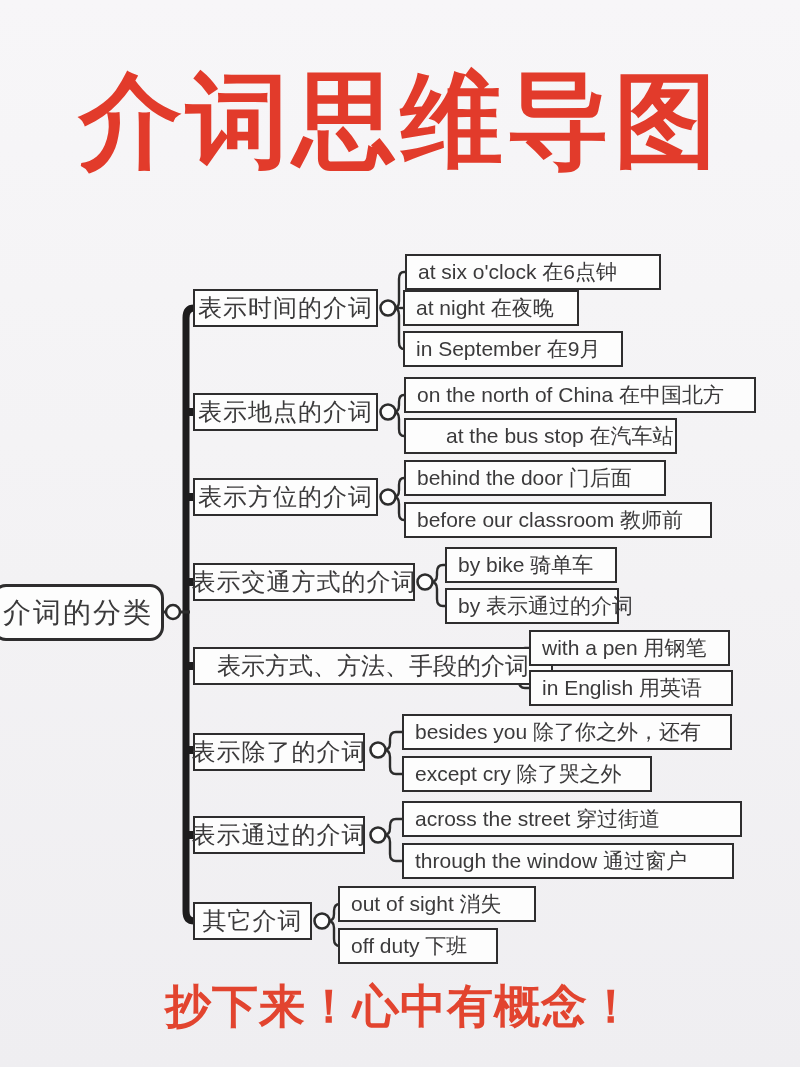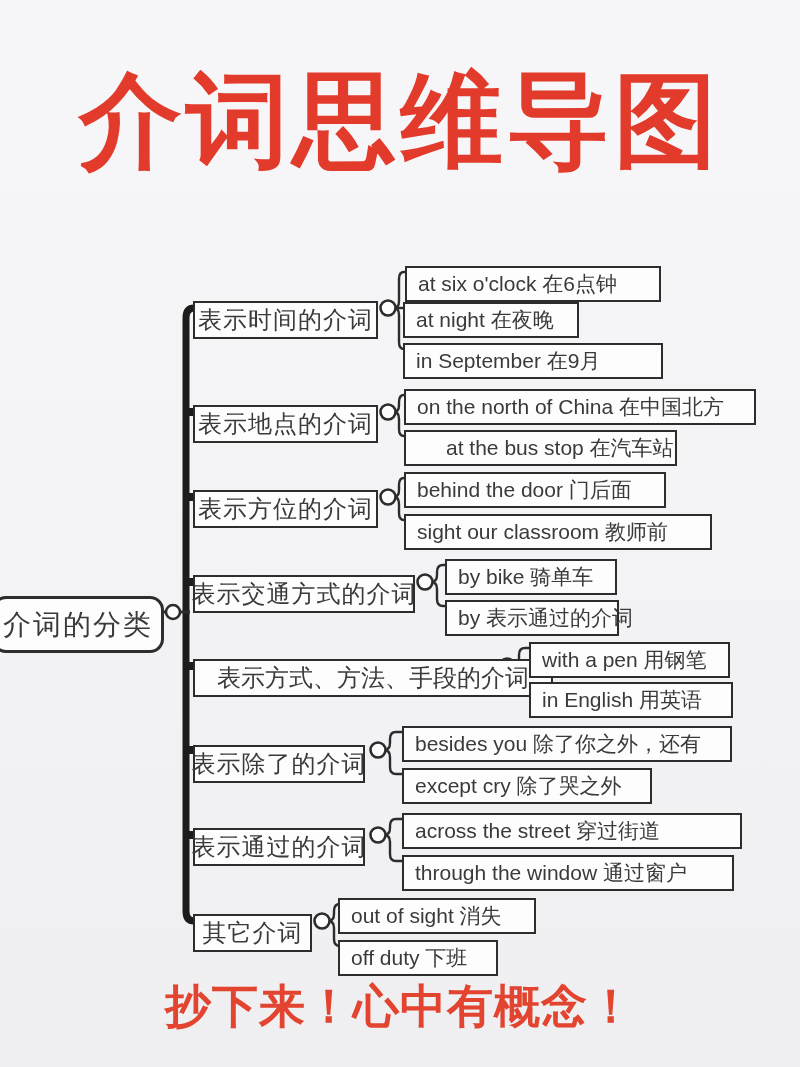--- a/index.html
+++ b/index.html
@@ -32,21 +32,20 @@
   }
   svg.wires{position:absolute;left:0;top:0;z-index:1;}
   .node{
     position:absolute;z-index:2;
     box-sizing:border-box;
     background:#fdfdfd;
     border:2px solid #2e2d2e;
     color:#3b3a3b;
     display:flex;align-items:center;
     white-space:nowrap;
-    margin-top:12px;
   }
   .root{
     left:-8px;top:584px;width:172px;height:57px;
     border-radius:14px;
     border-width:3px;
     justify-content:center;
     font-size:28px;letter-spacing:2px;
   }
   .branch{
     height:38px;
@@ -63,21 +62,21 @@
   .b1{left:193px;top:393px;width:185px;}
   .b2{left:193px;top:478px;width:185px;}
   .b3{left:193px;top:563px;width:222px;}
   .b4{left:193px;top:647px;width:360px;letter-spacing:0;}
   .b5{left:193px;top:733px;width:172px;}
   .b6{left:193px;top:816px;width:172px;}
   .b7{left:193px;top:902px;width:119px;}
   
   .b0l0{left:405px;top:254px;width:256px;}
   .b0l1{left:403px;top:290px;width:176px;}
-  .b0l2{left:403px;top:331px;width:260px;}
+  .b0l2{left:403px;top:331px;width:220px;}
   .b1l0{left:404px;top:377px;width:352px;}
   .b1l1{left:404px;top:418px;width:273px;padding-left:40px;}
   .b2l0{left:404px;top:460px;width:262px;}
   .b2l1{left:404px;top:502px;width:308px;}
   .b3l0{left:445px;top:547px;width:172px;}
   .b3l1{left:445px;top:588px;width:174px;}
   .b4l0{left:529px;top:630px;width:201px;}
   .b4l1{left:529px;top:670px;width:204px;}
   .b5l0{left:402px;top:714px;width:330px;}
   .b5l1{left:402px;top:756px;width:250px;}
@@ -151,21 +150,21 @@
   <div class="node branch b5">表示除了的介词</div>
   <div class="node branch b6">表示通过的介词</div>
   <div class="node branch b7">其它介词</div>
 
   <div class="node leaf b0l0">at six o'clock 在6点钟</div>
   <div class="node leaf b0l1">at night 在夜晚</div>
   <div class="node leaf b0l2">in September 在9月</div>
   <div class="node leaf b1l0">on the north of China 在中国北方</div>
   <div class="node leaf b1l1">at the bus stop 在汽车站</div>
   <div class="node leaf b2l0">behind the door 门后面</div>
-  <div class="node leaf b2l1">sight our classroom 教师前</div>
+  <div class="node leaf b2l1">before our classroom 教师前</div>
   <div class="node leaf b3l0">by bike 骑单车</div>
   <div class="node leaf b3l1">by 表示通过的介词</div>
   <div class="node leaf b4l0">with a pen 用钢笔</div>
   <div class="node leaf b4l1">in English 用英语</div>
   <div class="node leaf b5l0">besides you 除了你之外，还有</div>
   <div class="node leaf b5l1">except cry 除了哭之外</div>
   <div class="node leaf b6l0">across the street 穿过街道</div>
   <div class="node leaf b6l1">through the window 通过窗户</div>
   <div class="node leaf b7l0">out of sight 消失</div>
   <div class="node leaf b7l1">off duty 下班</div>

